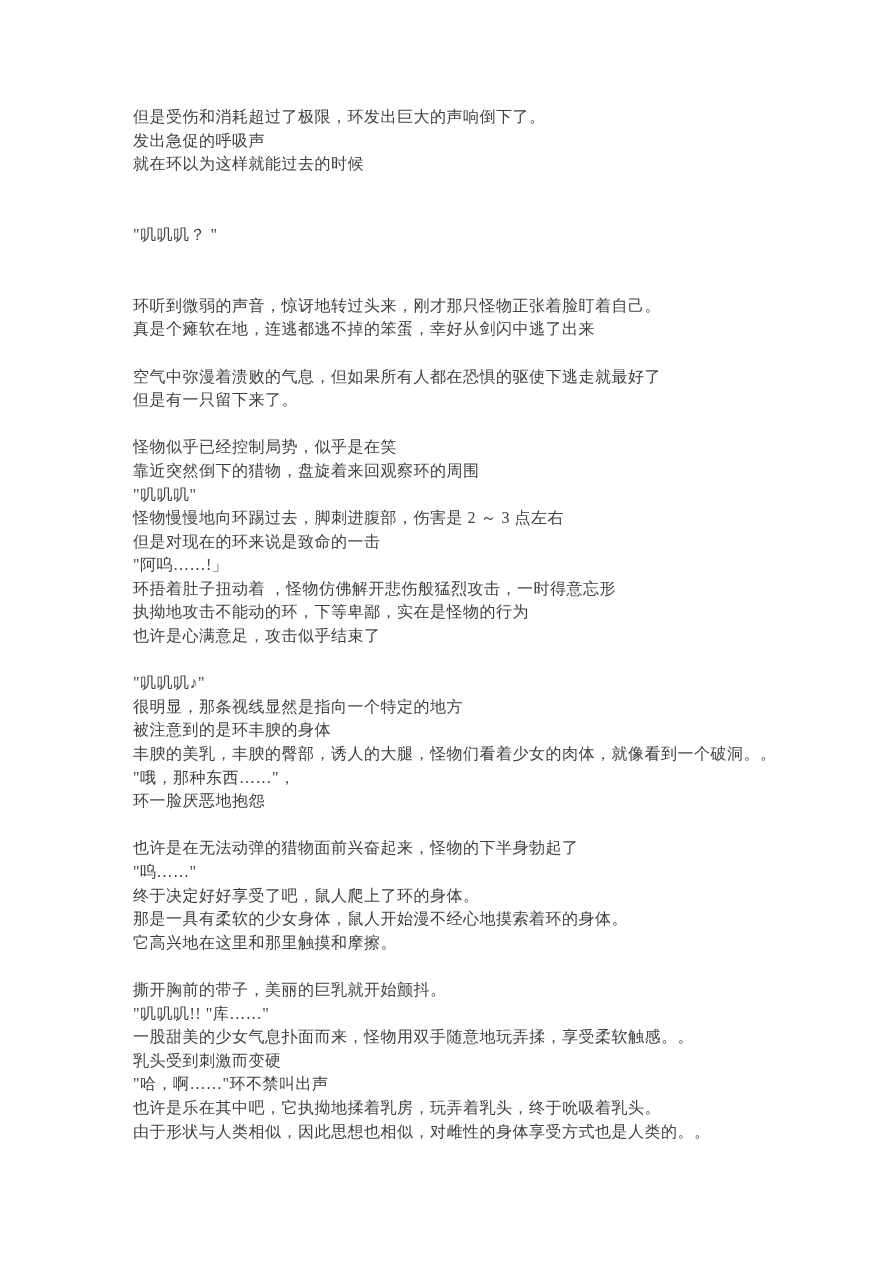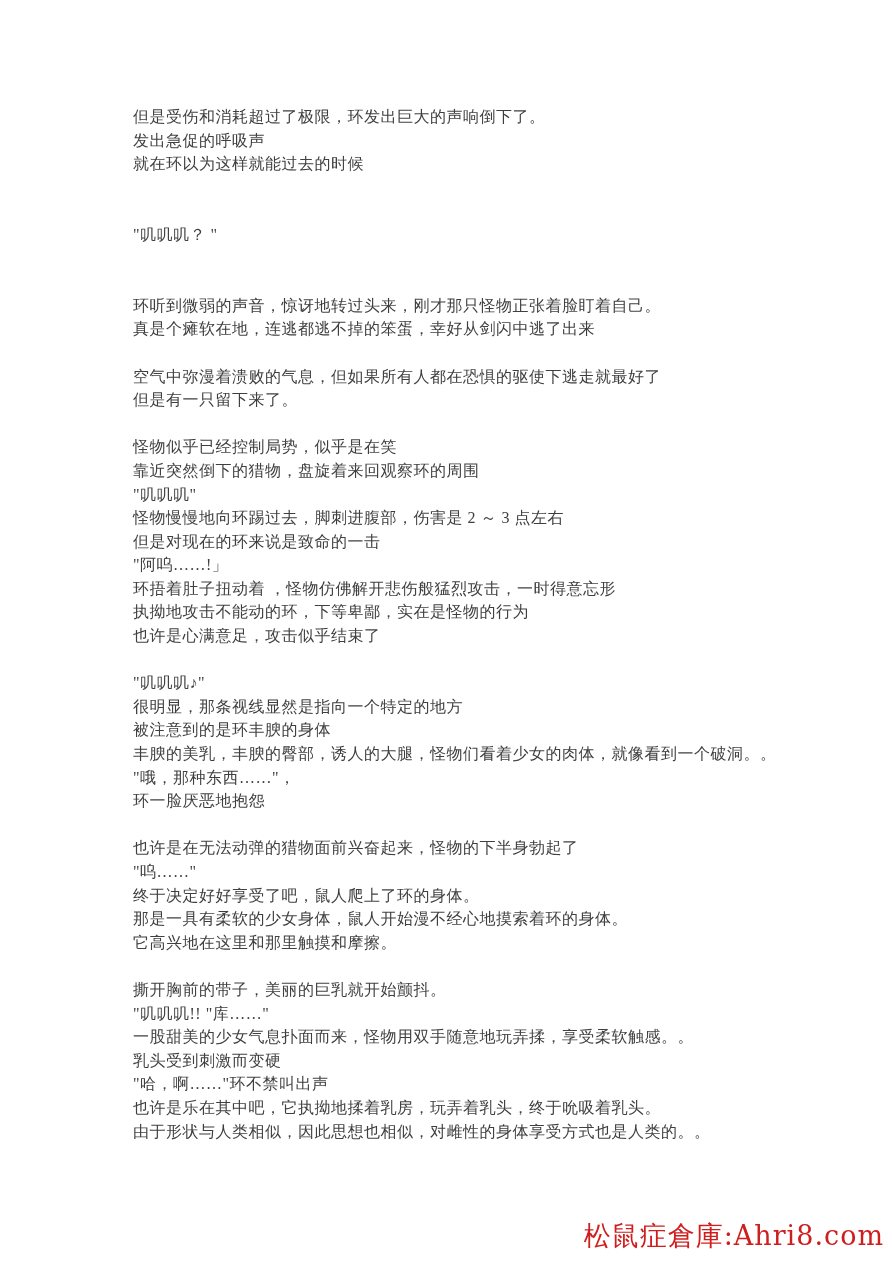--- a/index.html
+++ b/index.html
@@ -42,14 +42,13 @@
     letter-spacing: 1px;
     color: var(--watermark-color, #cf1e1e);
     white-space: pre;
   }
 </style>
 </head>
 <body>
 
 <div class="page">
   <div class="doc-text" id="doc-text"><div class="paragraph" style="margin-top: 0px;"><div class="text-line">但是受伤和消耗超过了极限，环发出巨大的声响倒下了。</div><div class="text-line">发出急促的呼吸声</div><div class="text-line">就在环以为这样就能过去的时候</div></div><div class="paragraph" style="margin-top: 47.2px;"><div class="text-line">"叽叽叽？ "</div></div><div class="paragraph" style="margin-top: 47.2px;"><div class="text-line">环听到微弱的声音，惊讶地转过头来，刚才那只怪物正张着脸盯着自己。</div><div class="text-line">真是个瘫软在地，连逃都逃不掉的笨蛋，幸好从剑闪中逃了出来</div></div><div class="paragraph" style="margin-top: 23.6px;"><div class="text-line">空气中弥漫着溃败的气息，但如果所有人都在恐惧的驱使下逃走就最好了</div><div class="text-line">但是有一只留下来了。</div></div><div class="paragraph" style="margin-top: 23.6px;"><div class="text-line">怪物似乎已经控制局势，似乎是在笑</div><div class="text-line">靠近突然倒下的猎物，盘旋着来回观察环的周围</div><div class="text-line">"叽叽叽"</div><div class="text-line">怪物慢慢地向环踢过去，脚刺进腹部，伤害是 2 ～ 3 点左右</div><div class="text-line">但是对现在的环来说是致命的一击</div><div class="text-line">"阿呜……!」</div><div class="text-line">环捂着肚子扭动着 ，怪物仿佛解开悲伤般猛烈攻击，一时得意忘形</div><div class="text-line">执拗地攻击不能动的环，下等卑鄙，实在是怪物的行为</div><div class="text-line">也许是心满意足，攻击似乎结束了</div></div><div class="paragraph" style="margin-top: 23.6px;"><div class="text-line">"叽叽叽♪"</div><div class="text-line">很明显，那条视线显然是指向一个特定的地方</div><div class="text-line">被注意到的是环丰腴的身体</div><div class="text-line">丰腴的美乳，丰腴的臀部，诱人的大腿，怪物们看着少女的肉体，就像看到一个破洞。。</div><div class="text-line">"哦，那种东西……"，</div><div class="text-line">环一脸厌恶地抱怨</div></div><div class="paragraph" style="margin-top: 23.6px;"><div class="text-line">也许是在无法动弹的猎物面前兴奋起来，怪物的下半身勃起了</div><div class="text-line">"呜……"</div><div class="text-line">终于决定好好享受了吧，鼠人爬上了环的身体。</div><div class="text-line">那是一具有柔软的少女身体，鼠人开始漫不经心地摸索着环的身体。</div><div class="text-line">它高兴地在这里和那里触摸和摩擦。</div></div><div class="paragraph" style="margin-top: 23.6px;"><div class="text-line">撕开胸前的带子，美丽的巨乳就开始颤抖。</div><div class="text-line">"叽叽叽!! "库……"</div><div class="text-line">一股甜美的少女气息扑面而来，怪物用双手随意地玩弄揉，享受柔软触感。。</div><div class="text-line">乳头受到刺激而变硬</div><div class="text-line">"哈，啊……"环不禁叫出声</div><div class="text-line">也许是乐在其中吧，它执拗地揉着乳房，玩弄着乳头，终于吮吸着乳头。</div><div class="text-line">由于形状与人类相似，因此思想也相似，对雌性的身体享受方式也是人类的。。</div></div></div>
-  <div class="watermark">松鼠症倉庫:Ahri8.com</div>
 </div>
 
 </body></html>

